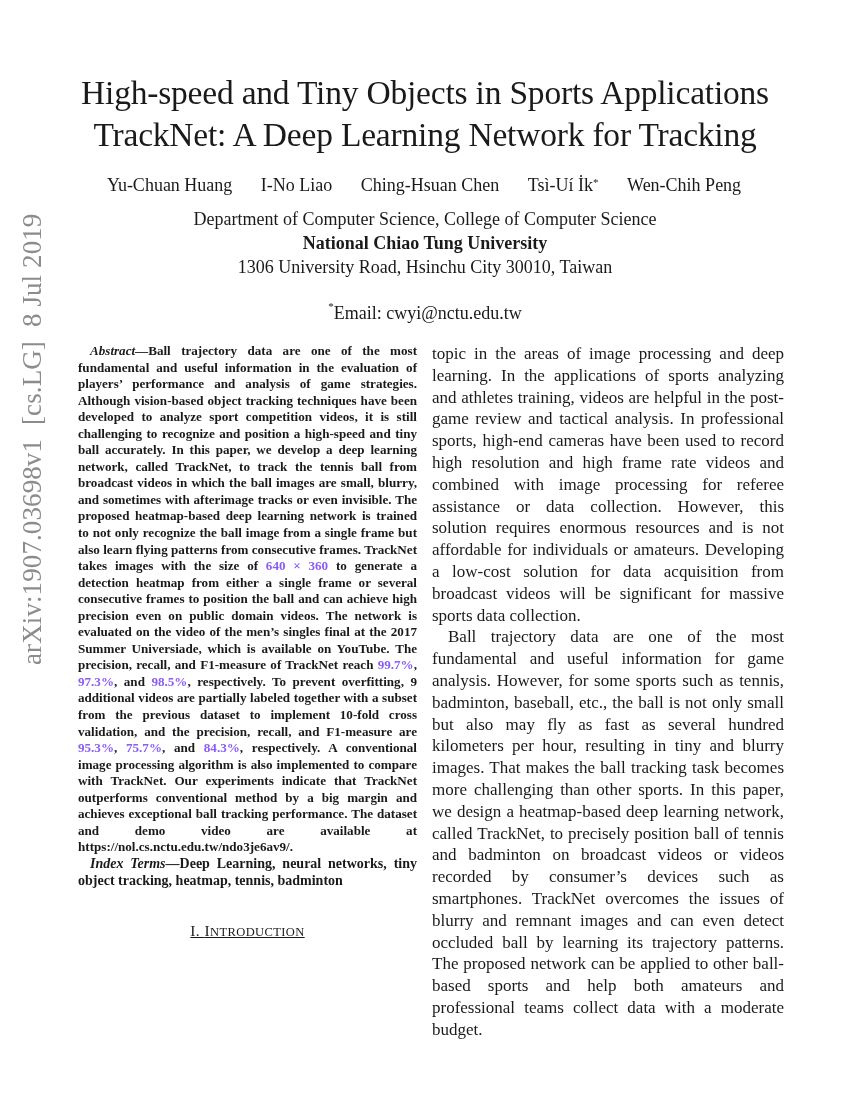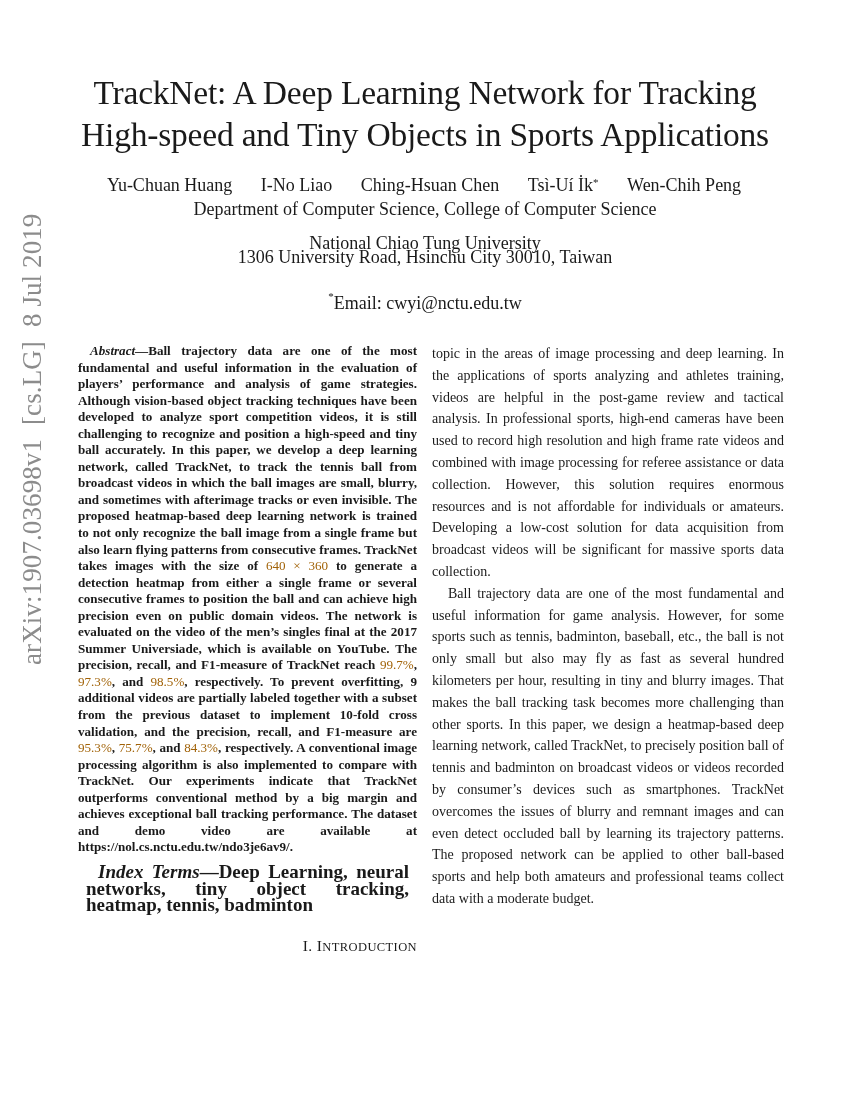--- a/index.html
+++ b/index.html
@@ -12,74 +12,74 @@
       font-size: 33.5px; line-height: 42px; letter-spacing: -0.2px;
     }
     .authors {
       position: absolute; left: 0; top: 174px; width: 848px; text-align: center;
       font-size: 18px; line-height: 22px; word-spacing: 0px;
     }
     .authors span.author { margin: 0 12px; }
     .authors sup { font-size: 11px; vertical-align: top; position: relative; top: -3px; }
     .affil {
       position: absolute; left: 0; width: 850px; text-align: center;
-      font-size: 18px; line-height: 22px;
+      font-size: 18px; line-height: 22px; margin-top: 10px;
     }
     .arxiv {
       position: absolute; left: 17px; top: 665px;
       transform: rotate(-90deg); transform-origin: 0 0;
       font-size: 27px; color: #8c8c8c; white-space: nowrap; letter-spacing: 0.1px;
     }
     .arxiv span { margin-right: 14px; }
     .col {
       position: absolute; top: 343px;
       text-align: justify; hyphens: none;
     }
     .col-left { left: 78px; width: 339px; }
     .col-right { left: 432px; width: 352px; }
     .abstract {
       font-weight: bold; font-size: 13.1px; line-height: 16.55px;
       text-indent: 12px; margin: 0;
     }
     .abstract i { }
-    .abstract .num { font-weight: normal; color: #a16207; }
+    .abstract .num { font-weight: bold; color: #8b5cf6; }
     .index-terms {
-      font-weight: bold; font-size: 19px; line-height: 16.6px;
-      text-indent: 12px; margin: 8px;
+      font-weight: bold; font-size: 14px; line-height: 16.6px;
+      text-indent: 12px; margin: 0;
     }
     .section-head {
-      text-align: right; font-size: 15.5px; margin: 23px 0 5px 0;
-      letter-spacing: 0.4px; text-indent: 0;
+      text-align: center; font-size: 15.5px; margin: 33px 0 5px 0;
+      letter-spacing: 0.4px; text-indent: 0; text-decoration: underline;
     }
     .section-head .sc { font-size: 12.5px; }
     .body-p {
-      font-size: 14px; line-height: 21.8px; margin: 0; text-indent: 16px;
+      font-size: 17px; line-height: 21.8px; margin: 0; text-indent: 16px;
     }
     .body-p.noindent { text-indent: 0; }
   </style>
 </head>
 <body>
 
 <div>
 
   <div class="title">
+    <div>High-speed and Tiny Objects in Sports Applications</div>
     <div>TrackNet: A Deep Learning Network for Tracking</div>
-    <div>High-speed and Tiny Objects in Sports Applications</div>
   </div>
 
   <div class="authors">
     <span class="author"><span>Yu-Chuan Huang</span></span>
     <span class="author"><span>I-No Liao</span></span>
     <span class="author"><span>Ching-Hsuan Chen</span></span>
     <span class="author"><span>Tsì-Uí İk</span><sup>*</sup></span>
     <span class="author"><span>Wen-Chih Peng</span></span>
   </div>
 
   <div class="affil" style="top:198px;">Department of Computer Science, College of Computer Science</div>
-  <div class="affil" style="top:232px;">National Chiao Tung University</div>
+  <div class="affil" style="top:222px;font-weight:bold;">National Chiao Tung University</div>
   <div class="affil" style="top:246px;">1306 University Road, Hsinchu City 30010, Taiwan</div>
   <div class="affil" style="top:287px;">
     <sup style="font-size:11px; position:relative; top:-2px;">*</sup><span>Email: cwyi@nctu.edu.tw</span>
   </div>
 
   <div class="arxiv">
     <span>arXiv:1907.03698v1</span><span>[cs.LG]</span><span>8 Jul 2019</span>
   </div>
 
   <div class="col col-left">

